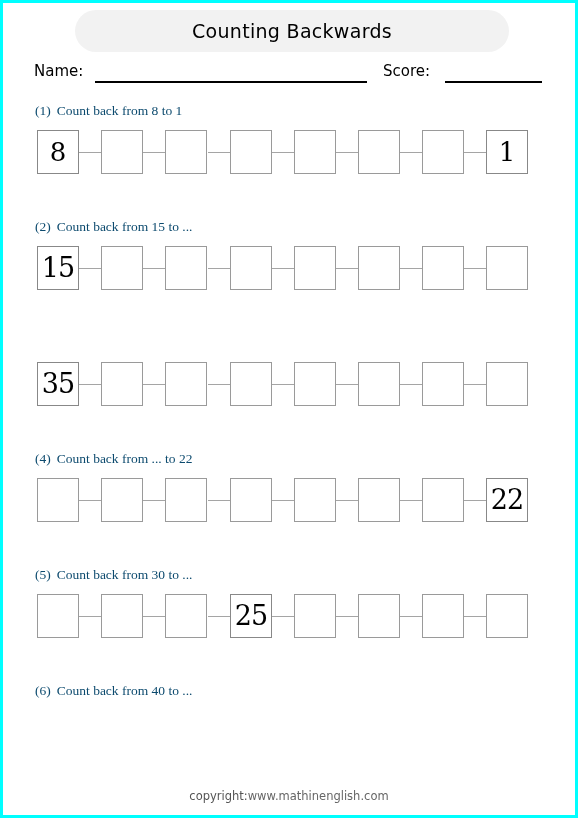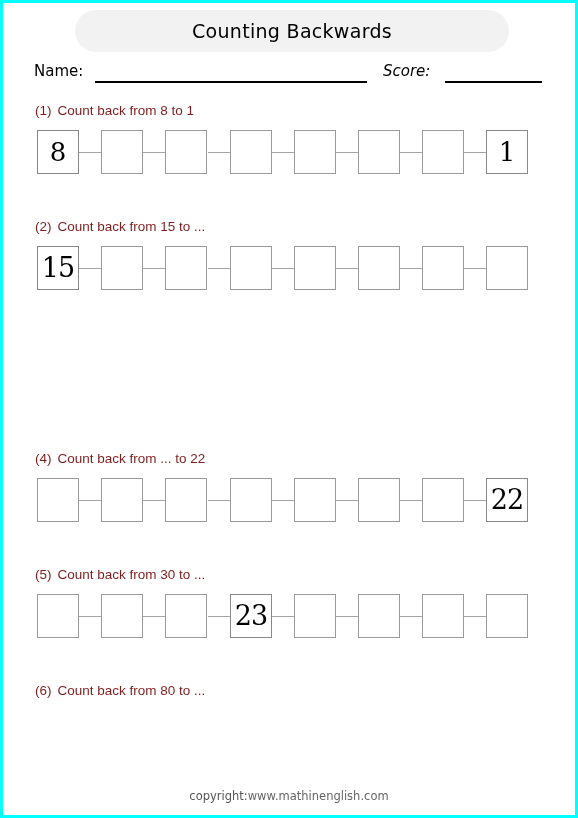--- a/index.html
+++ b/index.html
@@ -63,41 +63,41 @@
     line-height: 20px;
   }
   .field-rule {
     position: absolute;
     height: 0;
     border-bottom: 2px solid #000000;
     top: 20px;
   }
   #name-label  { left: 31px; }
   #name-rule   { left: 92px;  width: 272px; }
-  #score-label { left: 380px; font-style: italic; }
+  #score-label { left: 380px; }
   #score-rule  { left: 442px; width: 97px; }
 
   
   #exercises {
     position: absolute;
     left: 0;
     top: 100px;
     width: 572px;
   }
   .exercise {
     position: relative;
     height: 116px;
   }
   .exercise-label {
     position: absolute;
     left: 32px;
     top: 0;
-    font-family: Liberation Sans, sans-serif;
+    font-family: Liberation Serif, serif;
     font-size: 13.5px;
-    color: #7f1d1d;
+    color: #0c4a6e;
     white-space: nowrap;
   }
   .exercise-label .num {
     display: inline-block;
     margin-right: 6px;
   }
   .chain {
     position: absolute;
     left: 34px;
     top: 27px;
@@ -199,20 +199,37 @@
           <div class="cell" style="left: 257px;"></div>
           <div class="connector" style="left: 299px; width: 22px;"></div>
           <div class="cell" style="left: 321px;"></div>
           <div class="connector" style="left: 363px; width: 22px;"></div>
           <div class="cell" style="left: 385px;"></div>
           <div class="connector" style="left: 427px; width: 22px;"></div>
           <div class="cell" style="left: 449px;"></div>
         </div>
       </div>
       <div class="exercise">
+        <div class="chain">
+          <div class="cell filled two-digit" style="left: 0px;">35</div>
+          <div class="connector" style="left: 42px; width: 22px;"></div>
+          <div class="cell" style="left: 64px;"></div>
+          <div class="connector" style="left: 106px; width: 22px;"></div>
+          <div class="cell" style="left: 128px;"></div>
+          <div class="connector" style="left: 171px; width: 22px;"></div>
+          <div class="cell" style="left: 193px;"></div>
+          <div class="connector" style="left: 235px; width: 22px;"></div>
+          <div class="cell" style="left: 257px;"></div>
+          <div class="connector" style="left: 299px; width: 22px;"></div>
+          <div class="cell" style="left: 321px;"></div>
+          <div class="connector" style="left: 363px; width: 22px;"></div>
+          <div class="cell" style="left: 385px;"></div>
+          <div class="connector" style="left: 427px; width: 22px;"></div>
+          <div class="cell" style="left: 449px;"></div>
+        </div>
       </div>
       <div class="exercise">
         <div class="exercise-label"><span class="num">(4)</span><span>Count back from ... to 22</span></div>
         <div class="chain">
           <div class="cell" style="left: 0px;"></div>
           <div class="connector" style="left: 42px; width: 22px;"></div>
           <div class="cell" style="left: 64px;"></div>
           <div class="connector" style="left: 106px; width: 22px;"></div>
           <div class="cell" style="left: 128px;"></div>
           <div class="connector" style="left: 171px; width: 22px;"></div>
@@ -229,33 +246,33 @@
       </div>
       <div class="exercise">
         <div class="exercise-label"><span class="num">(5)</span><span>Count back from 30 to ...</span></div>
         <div class="chain">
           <div class="cell" style="left: 0px;"></div>
           <div class="connector" style="left: 42px; width: 22px;"></div>
           <div class="cell" style="left: 64px;"></div>
           <div class="connector" style="left: 106px; width: 22px;"></div>
           <div class="cell" style="left: 128px;"></div>
           <div class="connector" style="left: 171px; width: 22px;"></div>
-          <div class="cell filled two-digit" style="left: 193px;">23</div>
+          <div class="cell filled two-digit" style="left: 193px;">25</div>
           <div class="connector" style="left: 235px; width: 22px;"></div>
           <div class="cell" style="left: 257px;"></div>
           <div class="connector" style="left: 299px; width: 22px;"></div>
           <div class="cell" style="left: 321px;"></div>
           <div class="connector" style="left: 363px; width: 22px;"></div>
           <div class="cell" style="left: 385px;"></div>
           <div class="connector" style="left: 427px; width: 22px;"></div>
           <div class="cell" style="left: 449px;"></div>
         </div>
       </div>
       <div class="exercise">
-        <div class="exercise-label"><span class="num">(6)</span><span>Count back from 80 to ...</span></div>
+        <div class="exercise-label"><span class="num">(6)</span><span>Count back from 40 to ...</span></div>
       </div>
     </div>
 
   <div id="footer">
     <span class="cr-label">copyright:</span><span class="cr-url">www.mathinenglish.com</span>
   </div>
 
 </div>
 
 </body></html>

